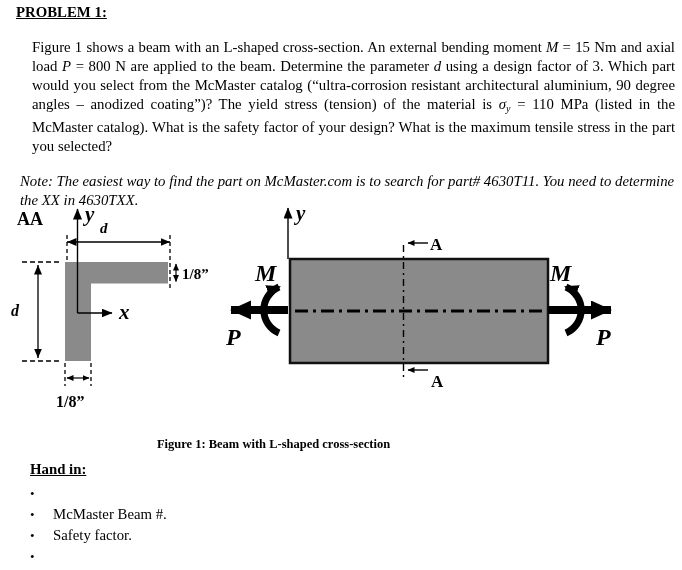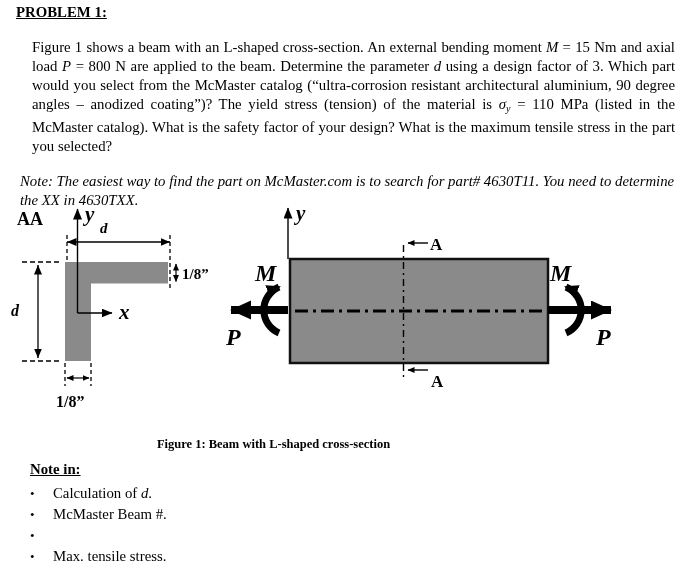--- a/index.html
+++ b/index.html
@@ -123,30 +123,29 @@
     <text class="varlbl" x="255" y="86" font-size="24">M</text>
     <path d="M 566 138 A 25 25 0 0 0 566 92" fill="none" stroke="#000" stroke-width="7" marker-end="url(#momArrow)"></path>
     <text class="varlbl" x="550" y="86" font-size="24">M</text>
   </g>
 </svg>
 
 <div id="caption">Figure 1: Beam with L-shaped cross-section</div>
 
 <div id="handin">
   <div class="hheading">
-    <span class="hu">Note in:</span>
+    <span class="hu">Hand in:</span>
   </div>
   <div class="hitem">
     <span class="bullet">•</span>
-    <span><span>Calculation of </span><span class="it">d</span><span>.</span></span>
   </div>
   <div class="hitem">
     <span class="bullet">•</span>
     <span><span>McMaster Beam #.</span><span class="it"></span><span></span></span>
   </div>
   <div class="hitem">
     <span class="bullet">•</span>
+    <span><span>Safety factor.</span><span class="it"></span><span></span></span>
   </div>
   <div class="hitem">
     <span class="bullet">•</span>
-    <span><span>Max. tensile stress.</span><span class="it"></span><span></span></span>
   </div>
 </div>
 
 </body></html>

